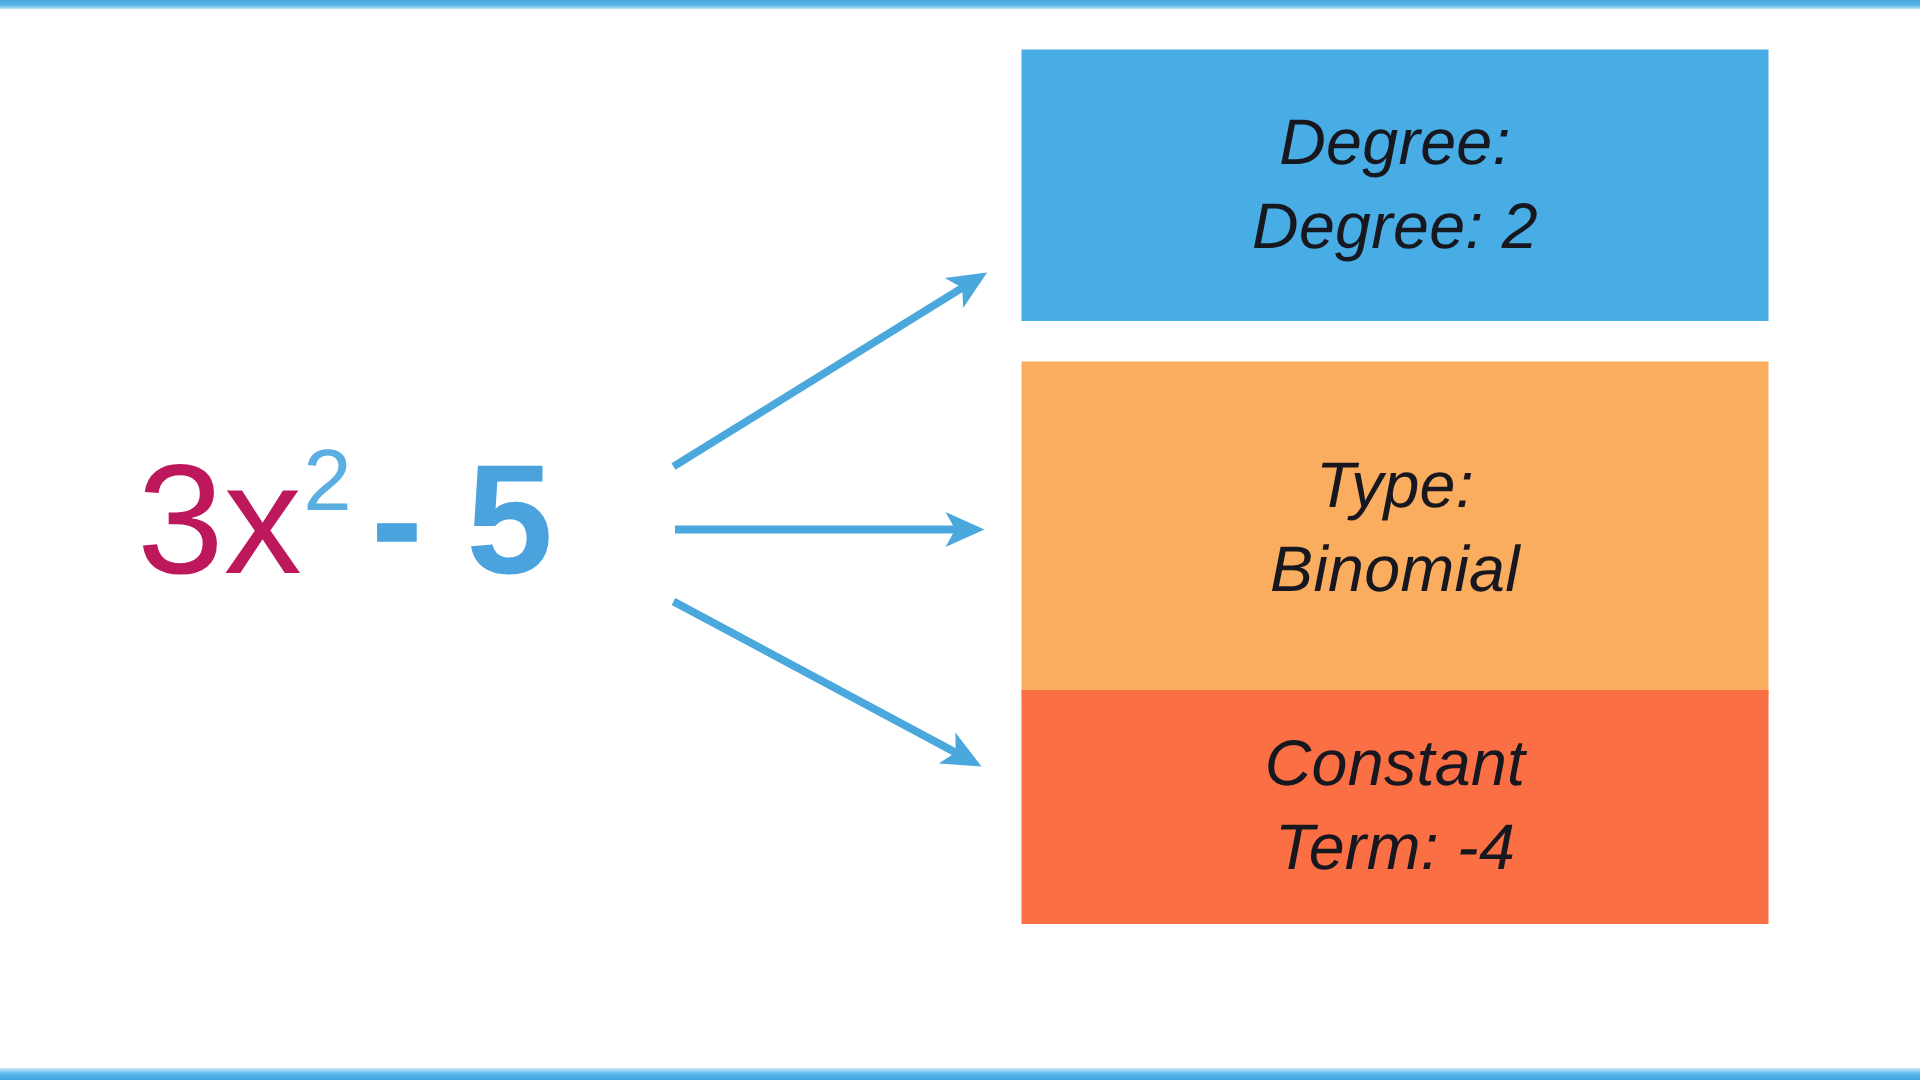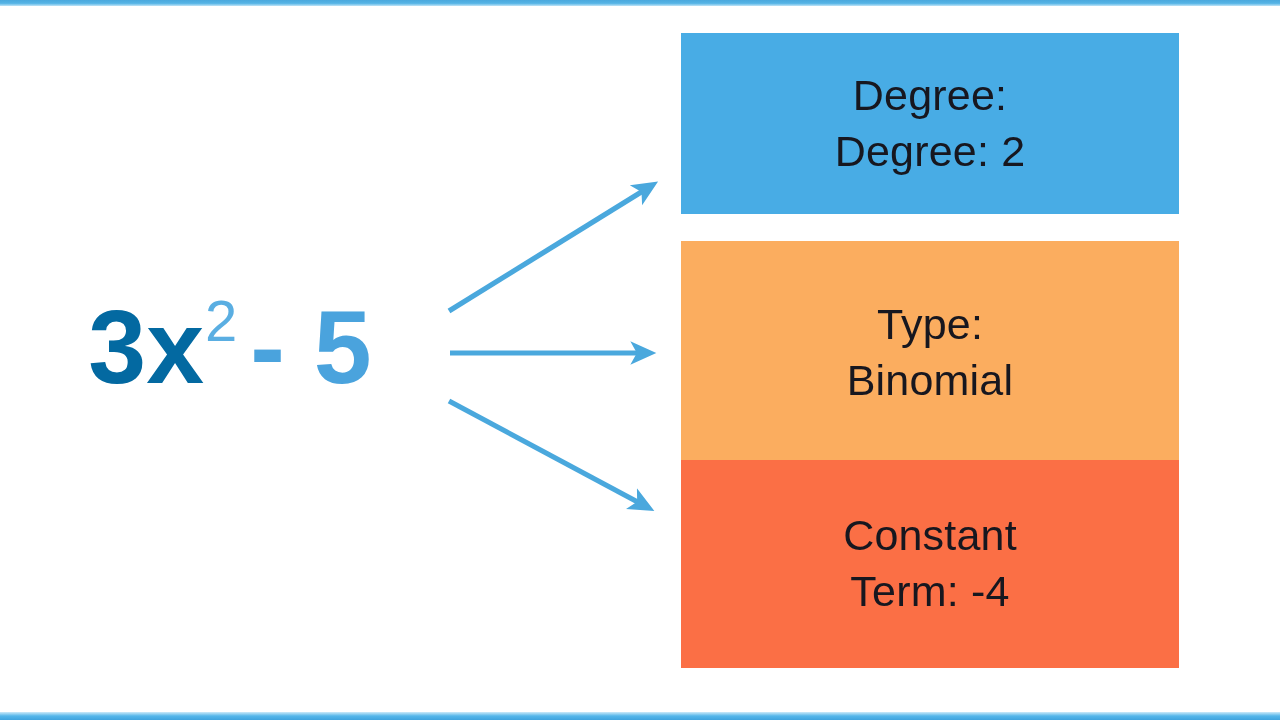--- a/index.html
+++ b/index.html
@@ -53,23 +53,23 @@
     display: flex;
     align-items: center;
     justify-content: center;
     color: #4aa3dd;
     line-height: 1;
     white-space: nowrap;
   }
 
   .expr-main {
     font-size: 104px;
-    font-weight: 700;
+    font-weight: 400;
     letter-spacing: 0px;
-    color: #0369a1;
+    color: #be185d;
   }
 
   .expr-sup {
     font-size: 58px;
     font-weight: 400;
     color: #5aaee2;
     vertical-align: super;
     position: relative;
     top: -26px;
     left: 1px;
@@ -104,23 +104,23 @@
     text-align: center;
     color: #17171f;
     font-size: 43px;
     line-height: 1.30;
     font-weight: 400;
     letter-spacing: 0.2px;
   }
 
   .box-degree   { top: 33px;  height: 181px; background: #48ace5; }
   .box-type     { top: 241px; height: 224px; background: #fbad5f; }
-  .box-constant { top: 460px; height: 208px; background: #fb6f45; text-align: center; }
+  .box-constant { top: 460px; height: 156px; background: #fb6f45; text-align: center; }
 
-  .box-line { display: block; }
+  .box-line { display: block; font-style: italic; }
 </style>
 </head>
 <body>
 
 <div class="slide">
 
   <div class="top-rule"></div>
 
   <div class="expression">
     <span class="expr-main">3x</span>

